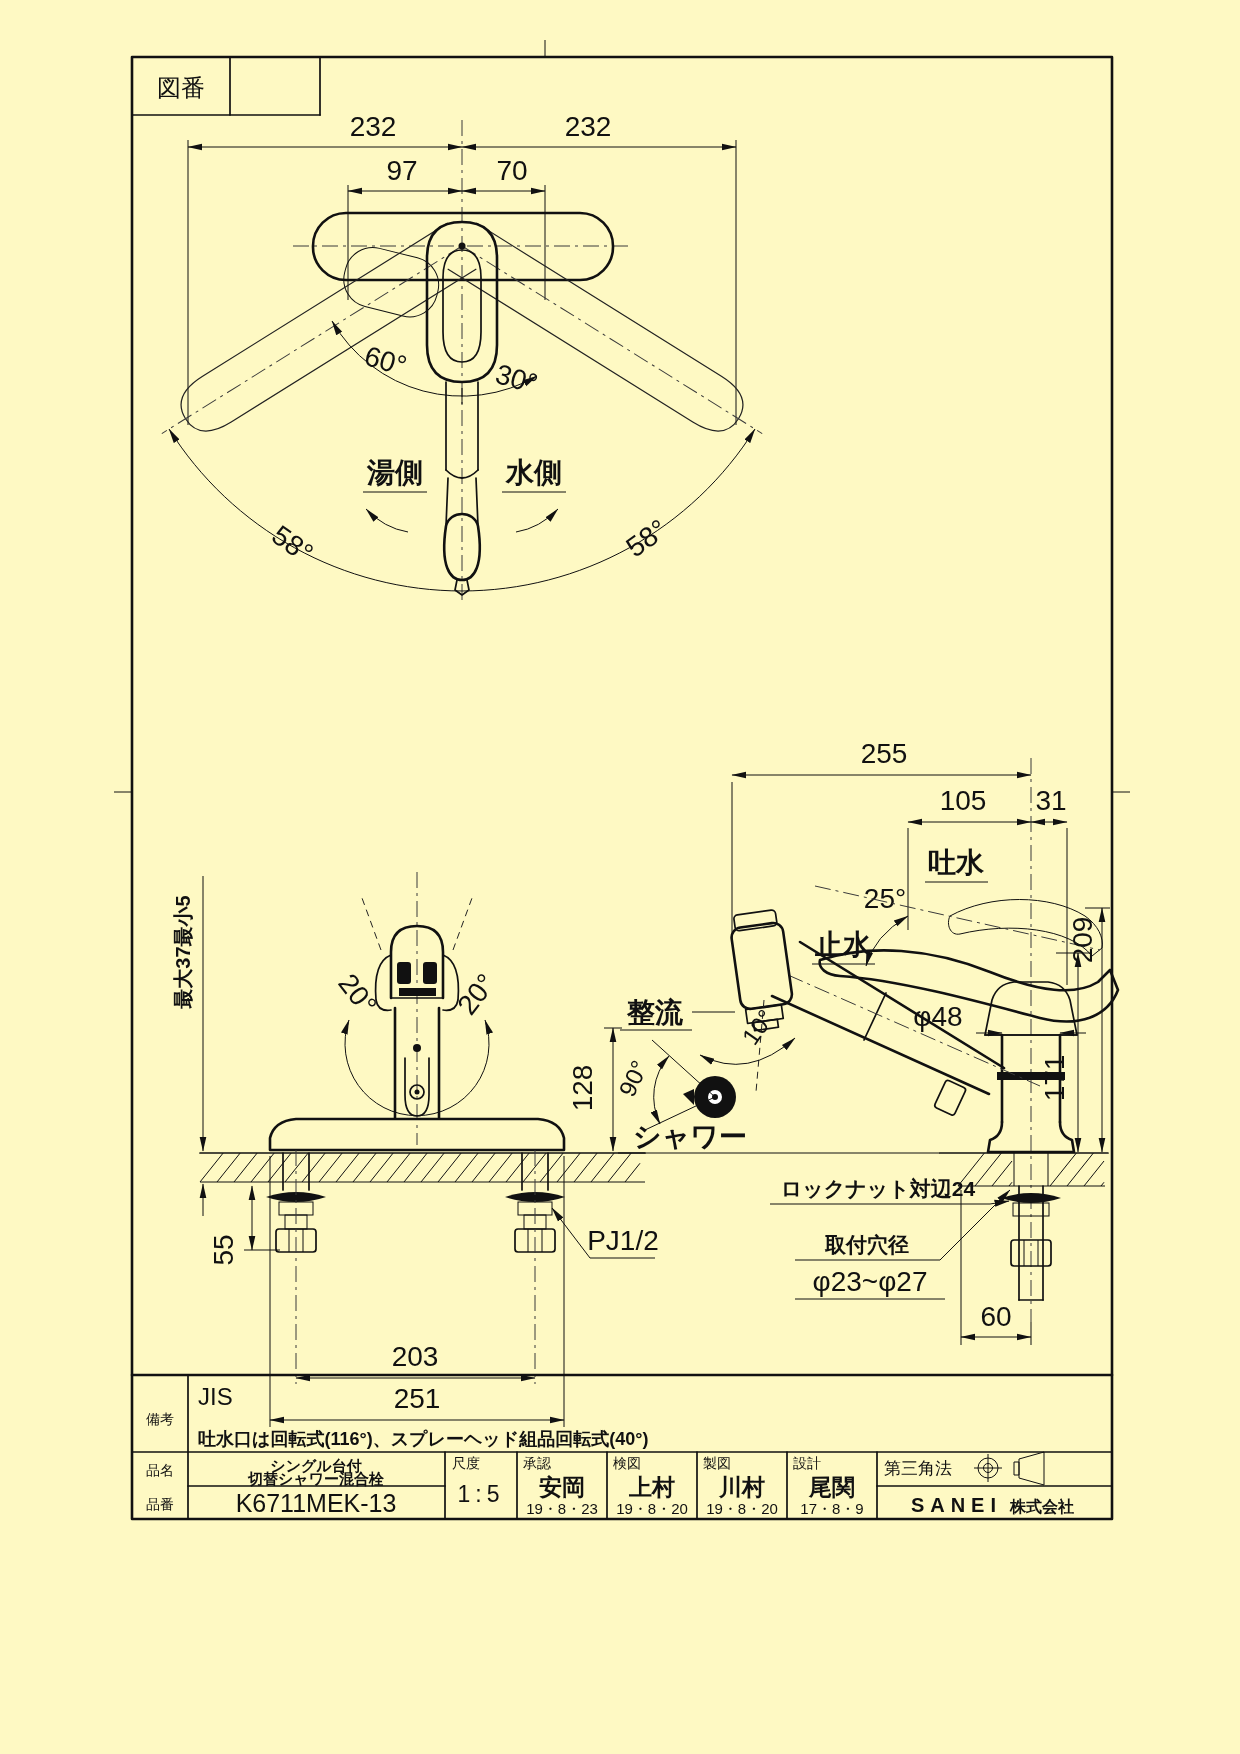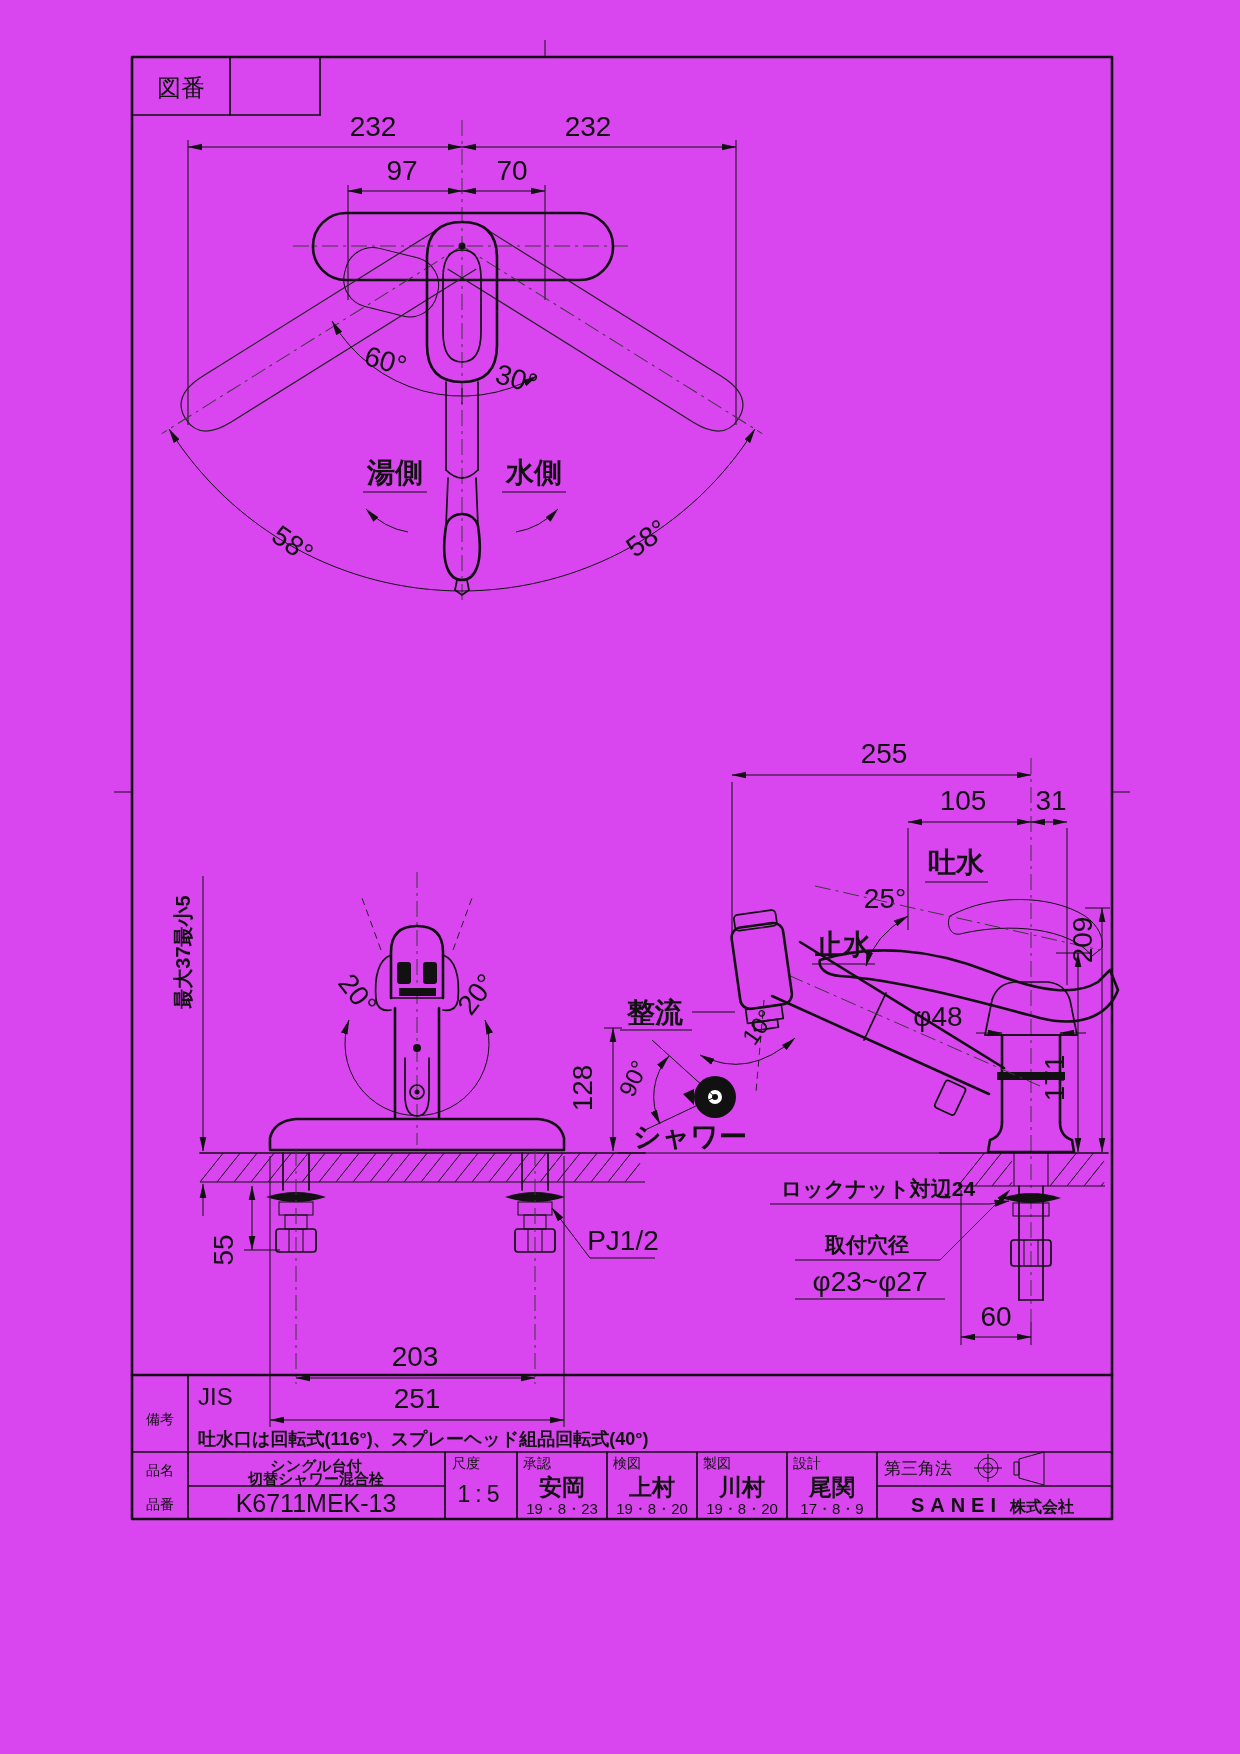--- a/index.html
+++ b/index.html
@@ -1,16 +1,16 @@
 <!DOCTYPE html>
 <html><head>
 <meta charset="utf-8">
 <style>
   html,body{margin:0;padding:0;background:#fff;}
-  .page{width:1240px;height:1754px;background:#d946ef;position:relative;
+  .page{width:1240px;height:1754px;background:#fef9c3;position:relative;
         font-family:"Liberation Sans","DejaVu Sans",sans-serif;}
   svg{display:block}
   svg text{fill:#111;font-family:"Liberation Sans","DejaVu Sans",sans-serif;}
   .thick{stroke:#111;stroke-width:2.6;fill:none;stroke-linecap:round;stroke-linejoin:round}
   .med{stroke:#111;stroke-width:1.7;fill:none;stroke-linecap:round;stroke-linejoin:round}
   .thin{stroke:#111;stroke-width:1;fill:none}
   .dim{stroke:#111;stroke-width:1;fill:none}
   .cl{stroke:#3a3a3a;stroke-width:1;fill:none;stroke-dasharray:16 5 3 5}
   .dash{stroke:#222;stroke-width:1;fill:none;stroke-dasharray:7 5}
   .phantom{stroke:#222;stroke-width:1.2;fill:none}

